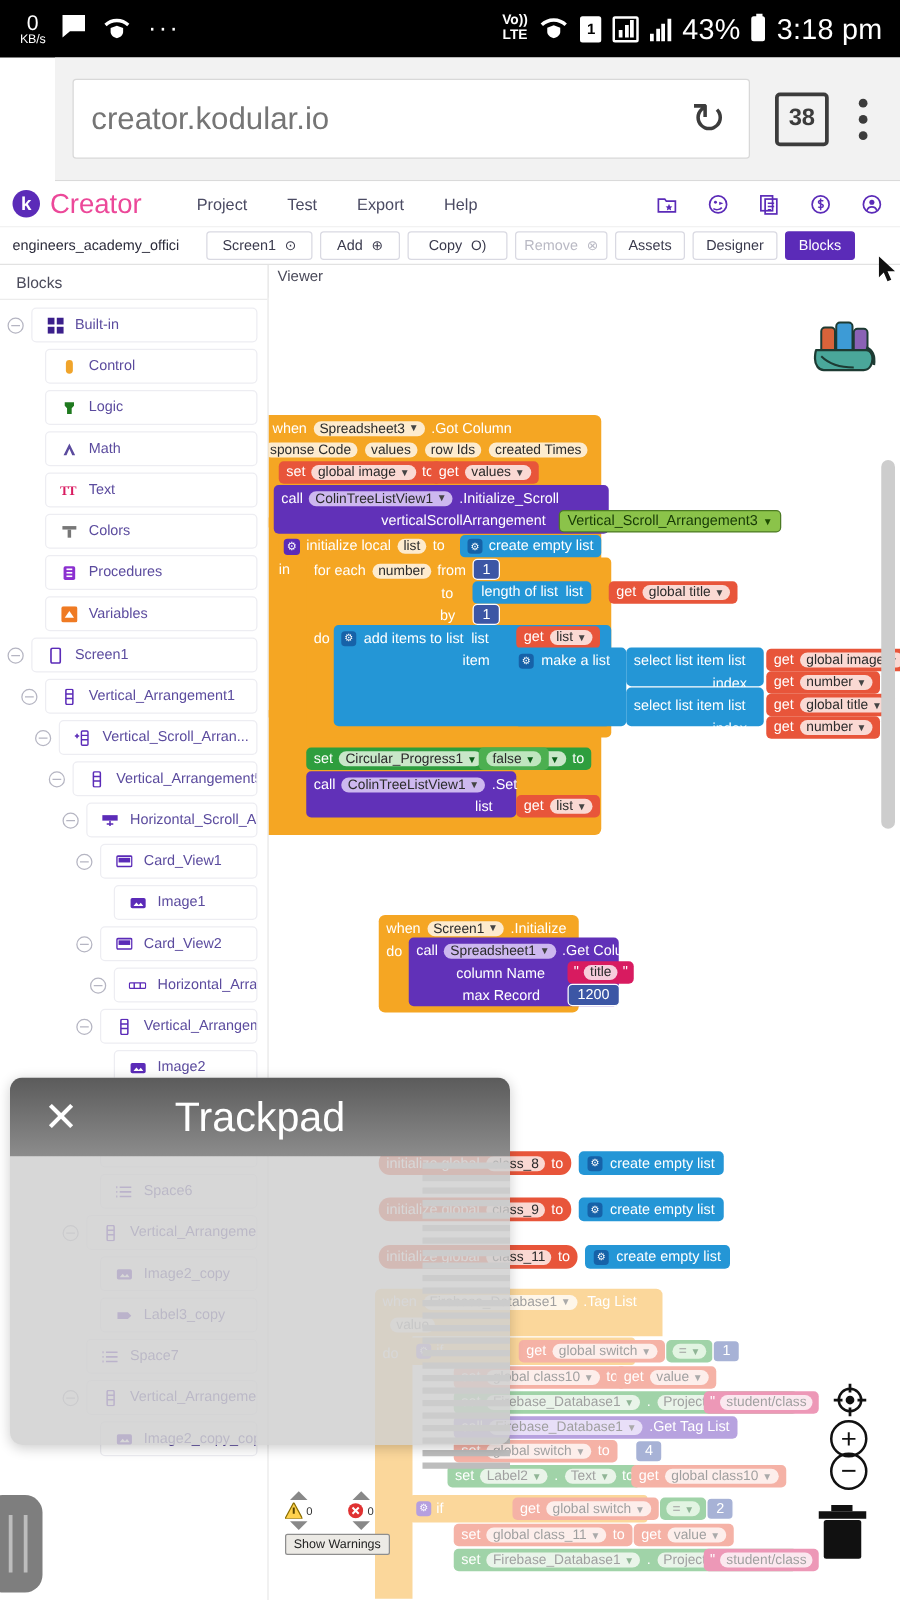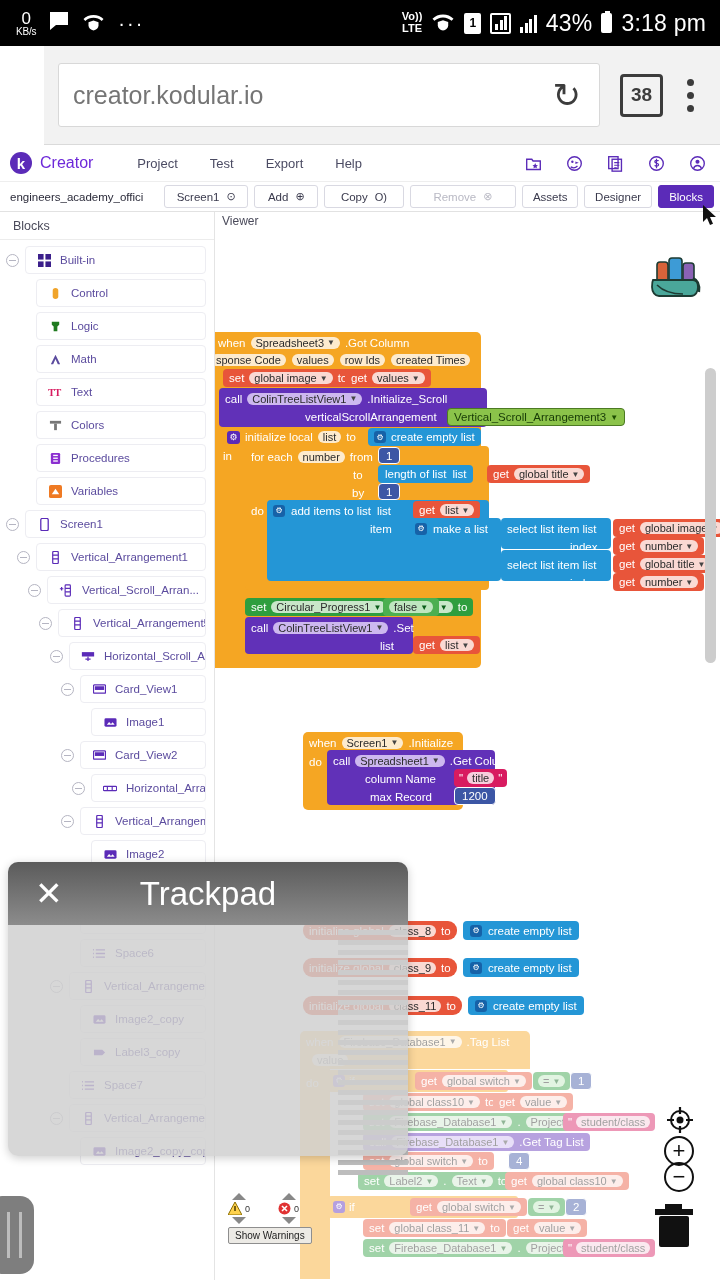--- a/index.html
+++ b/index.html
@@ -53,21 +53,21 @@
   .kebab i { width: 7px; height: 7px; background: #3c3c3c; border-radius: 50%; }
 
   
   .kodbar {
     position: absolute; left: 0; top: 145px; width: 720px; height: 37px;
     background: #fff; display: flex; align-items: center; border-bottom: 1px solid #eee;
   }
   .brand { display: flex; align-items: center; gap: 8px; padding-left: 10px; }
   .klogo { width: 22px; height: 22px; border-radius: 50%; background: #5b2bb8; color: #fff;
            font-size: 15px; font-weight: bold; display: flex; align-items: center; justify-content: center; }
-  .brandname { font-size: 16px; color: #6d28d9; }
+  .brandname { font-size: 22px; color: #ec4899; }
   .kmenu { display: flex; gap: 32px; margin-left: 44px; }
   .kmenu span { font-size: 13px; color: #4b4b63; }
   .kicons { margin-left: auto; display: flex; gap: 24px; padding-right: 14px; align-items: center; }
   .kicons svg { display: block; }
 
   
   .projbar {
     position: absolute; left: 0; top: 182px; width: 720px; height: 30px;
     background: #fff; display: flex; align-items: center; border-bottom: 1px solid #e2e2e2;
   }
@@ -275,21 +275,21 @@
       <span class="gl">⊙</span>
     </div>
     <div class="pbtn" style="width:64px">
       <span>Add</span>
       <span class="gl">⊕</span>
     </div>
     <div class="pbtn" style="width:80px">
       <span>Copy</span>
       <span class="gl">O)</span>
     </div>
-    <div class="pbtn dim" style="width:107px">
+    <div class="pbtn dim" style="width:74px">
       <span>Remove</span>
       <span class="gl">⊗</span>
     </div>
     <div class="pbtn" style="width:56px">
       <span>Assets</span>
     </div>
     <div class="pbtn" style="width:68px">
       <span>Designer</span>
     </div>
     <div class="pbtn active" style="width:56px">

